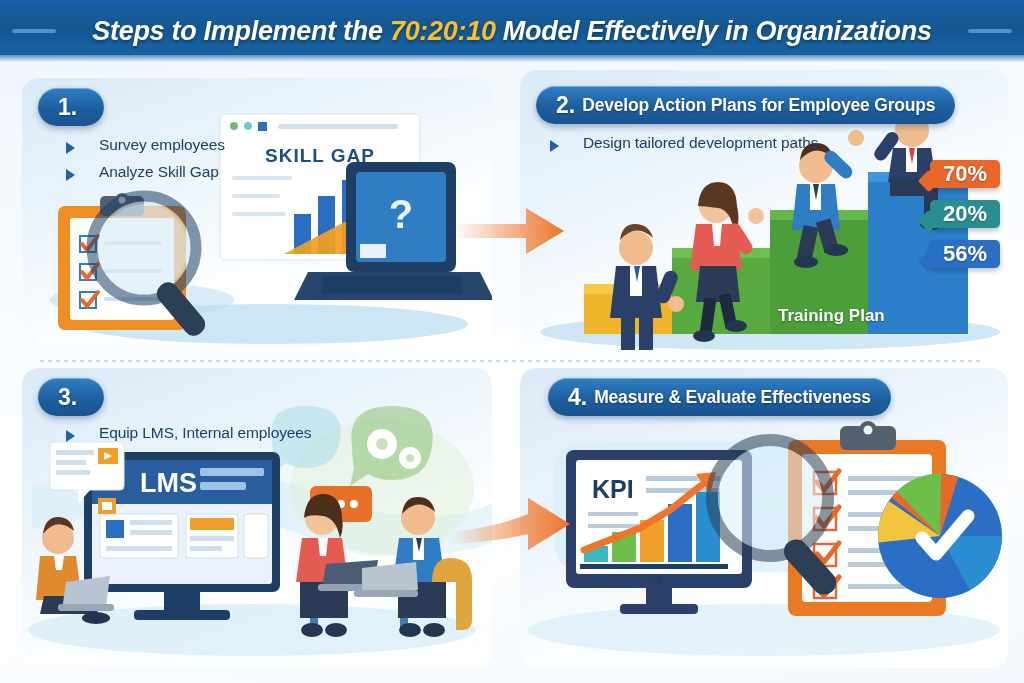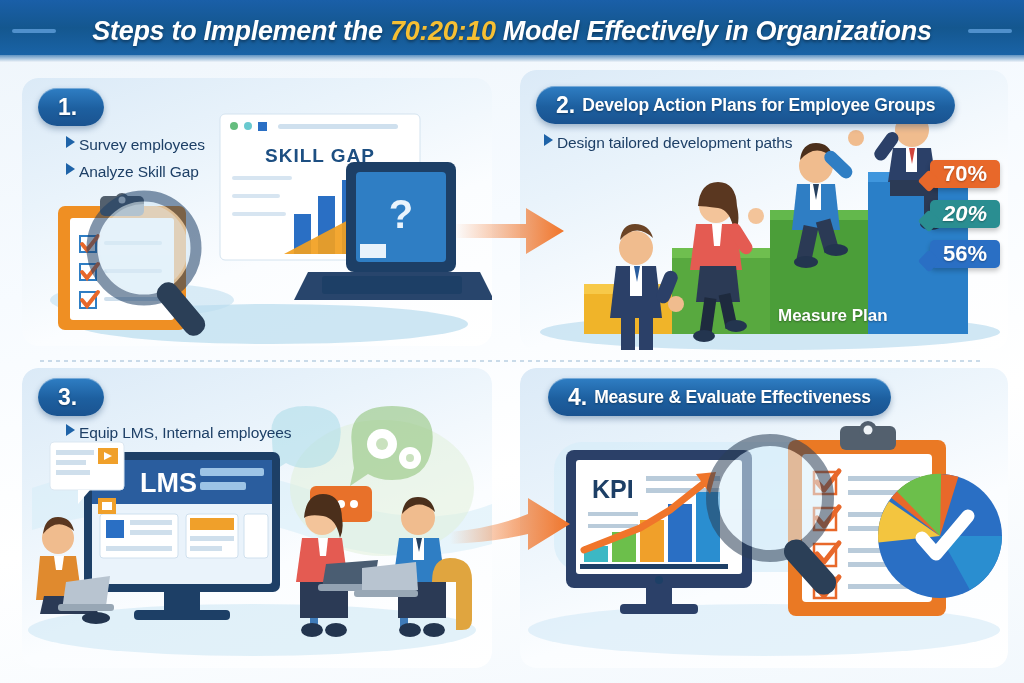--- a/index.html
+++ b/index.html
@@ -34,21 +34,21 @@
   .pill{position:absolute;z-index:6;height:38px;border-radius:19px;
     background:linear-gradient(180deg,#2f7ec4 0%,#1d5f9f 55%,#1a5390 100%);
     box-shadow:0 3px 6px rgba(20,60,105,.35), inset 0 1px 0 rgba(255,255,255,.35);
     display:flex;align-items:center;padding:0 20px;white-space:nowrap;}
   .pill .num{font-size:23px;font-weight:bold;color:#fff;margin-right:7px;
     text-shadow:0 1px 2px rgba(0,0,0,.35);}
   .pill .ttl{font-size:17.5px;font-weight:bold;color:#fff;letter-spacing:-.2px;
     text-shadow:0 1px 2px rgba(0,0,0,.35);}
 
   .bullets{position:absolute;z-index:6;}
-  .bul{display:flex;align-items:flex-start;gap:4px;margin-bottom:9px;}
+  .bul{display:flex;align-items:flex-end;gap:24px;margin-bottom:9px;}
   .tri{width:0;height:0;border-left:9px solid #1e63a8;border-top:6px solid transparent;
     border-bottom:6px solid transparent;}
   .bul span{font-size:15.5px;color:#1d3f66;letter-spacing:-.1px;}
 
   
   .dots{position:absolute;left:40px;top:360px;width:944px;height:2px;
     background-image:linear-gradient(90deg,#b9cfe2 50%,transparent 0);
     background-size:8px 2px;opacity:.75;}
 
   
@@ -58,21 +58,21 @@
   .art{position:absolute;}
 
   
   .badges{position:absolute;right:0;top:148px;z-index:8;}
   .badge{position:relative;width:70px;height:28px;margin-bottom:12px;border-radius:5px;
     display:flex;align-items:center;justify-content:center;
     box-shadow:0 3px 5px rgba(0,0,0,.22);}
   .badge span{font-size:22px;font-weight:bold;color:#fff;text-shadow:0 1px 2px rgba(0,0,0,.3);}
   .badge:before{content:"";position:absolute;left:-9px;top:13px;width:16px;height:16px;
     background:inherit;transform:rotate(45deg);border-radius:3px;}
-  .b70{background:#e8682a;} .b20{background:#2a8e91;font-style:italic;} .b10{background:#2a6fc4;}
+  .b70{background:#e8682a;} .b20{background:#2a8e91;} .b10{background:#2a6fc4;}
 
   .step-label{position:absolute;font-size:17px;font-weight:bold;color:#fff;
     text-shadow:0 1px 2px rgba(0,0,0,.35);z-index:6;white-space:nowrap;}
 </style>
 </head>
 <body>
 
 <div id="stage">
 
   <div class="titlebar">
@@ -226,39 +226,39 @@
           <rect x="386" y="78" width="11" height="24" fill="#fff"></rect>
         <path d="M389 78 l3 16 l3 -16z" fill="#d0453c"></path>
         <path d="M370 110 h48 v16 h-48z" fill="#2b3a55"></path>
         <rect x="404" y="122" width="14" height="30" fill="#2b3a55"></rect>
         <ellipse cx="411" cy="154" rx="11" ry="6" fill="#23354f"></ellipse>
         <rect x="360" y="60" width="13" height="32" rx="6.5" fill="#2b4068" transform="rotate(36 366 76)"></rect>
         <circle cx="354" cy="46" r="8" fill="#f0bc8e"></circle>
         </g>
     </svg>
 
-    <div class="step-label" style="left:258px;top:236px;">Measure Plan</div>
+    <div class="step-label" style="left:258px;top:236px;">Training Plan</div>
 
     <div class="badges" style="right:8px;top:90px;">
       <div class="badge b70">
         <span>70%</span>
       </div>
       <div class="badge b20">
         <span>20%</span>
       </div>
       <div class="badge b10">
         <span>56%</span>
       </div>
     </div>
 
     <div class="pill" style="left:16px;top:16px;">
       <span class="num">2.</span>
       <span class="ttl">Develop Action Plans for Employee Groups</span>
     </div>
-    <div class="bullets" style="left:24px;top:64px;">
+    <div class="bullets" style="left:30px;top:64px;">
       <div class="bul">
         <i class="tri"></i>
         <span>Design tailored development paths</span>
       </div>
     </div>
   </div>
 
   <div class="panel p3">
     <div class="canvas"></div>
     <svg class="art" style="left:0;top:0" width="470" height="300" viewBox="0 0 470 300">

